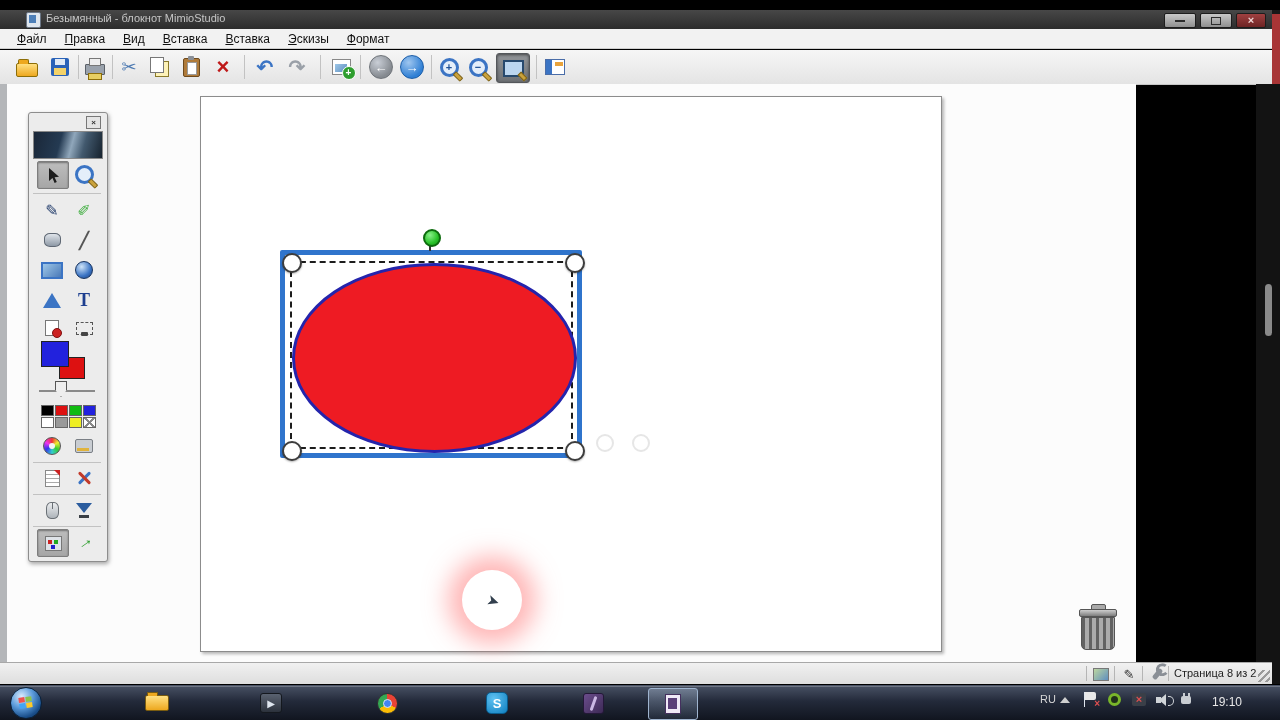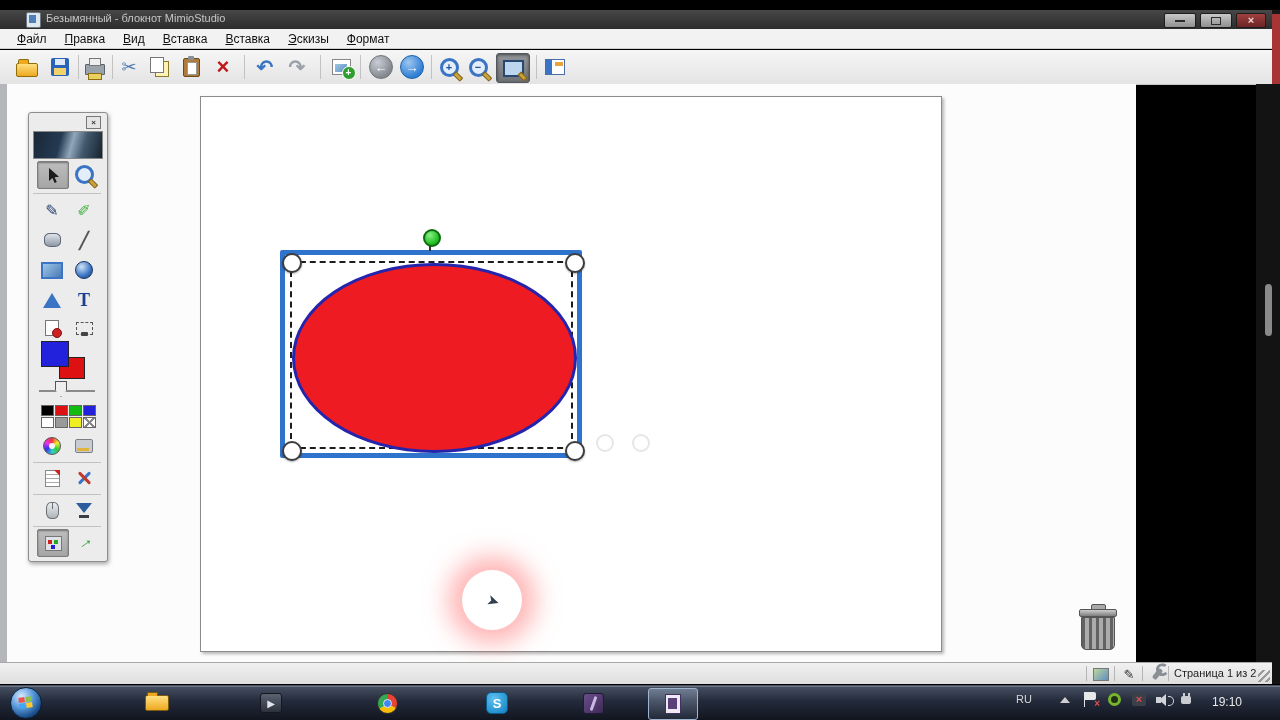--- a/index.html
+++ b/index.html
@@ -452,21 +452,21 @@
       </div>
     <div class="ssep" style="left:1114px"></div>
     <div class="sic" style="left:1120px">
         <span class="glyph-spen">✎</span>
       </div>
     <div class="ssep" style="left:1142px"></div>
     <div class="sic" style="left:1148px">
         <span class="ic-wrench"></span>
       </div>
     <div class="ssep" style="left:1168px"></div>
-    <div id="status-page">Страница 1 из 2</div>
+    <div id="status-page">Страница 8 из 2</div>
     <div id="grip"></div>
   </div>
 
   <div class="abs" id="taskbar">
     <div class="abs" id="start-orb">
       <span class="flag">
           <i class="f1"></i>
           <i class="f2"></i>
           <i class="f3"></i>
           <i class="f4"></i>
@@ -484,21 +484,21 @@
     <div class="task-ic" style="left:482px">
         <span class="ic-skype">S</span>
       </div>
     <div class="task-ic" style="left:578px">
         <span class="ic-purple"></span>
       </div>
     <div class="abs" id="task-active">
         <span class="ic-mimio"></span>
       </div>
 
-    <div class="tray" style="left:1016px">RU</div>
+    <div class="tray" style="left:1040px">RU</div>
     <div class="abs" id="tray-caret"></div>
     <div class="abs" id="tray-flag">
       <i class="pole"></i>
         <i class="cloth"></i>
         <span class="fx">×</span>
     </div>
     <div class="abs" id="tray-green"></div>
     <div class="abs" id="tray-red">×</div>
     <div class="abs" id="tray-speaker">
         <i class="box"></i>

